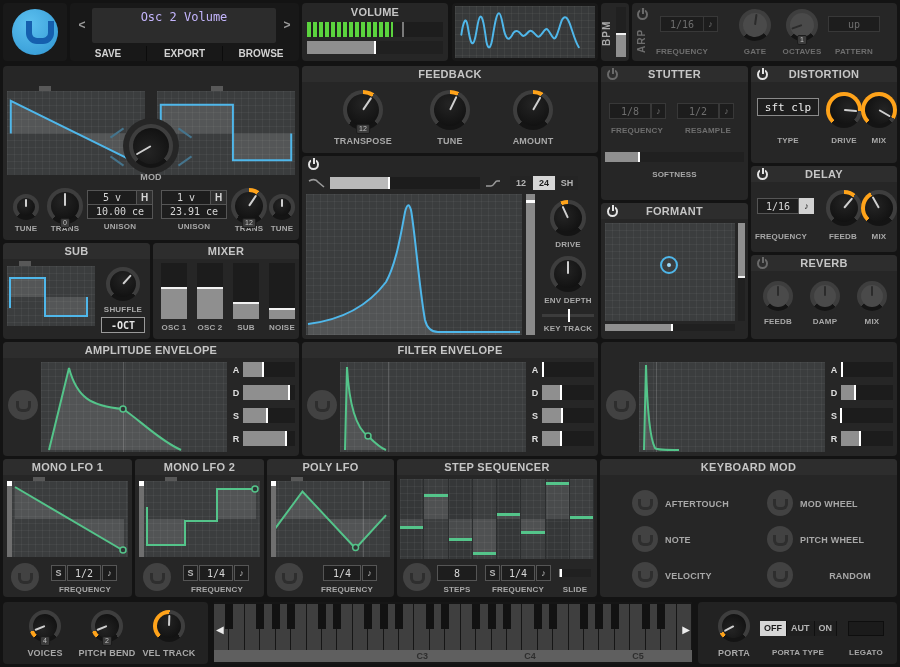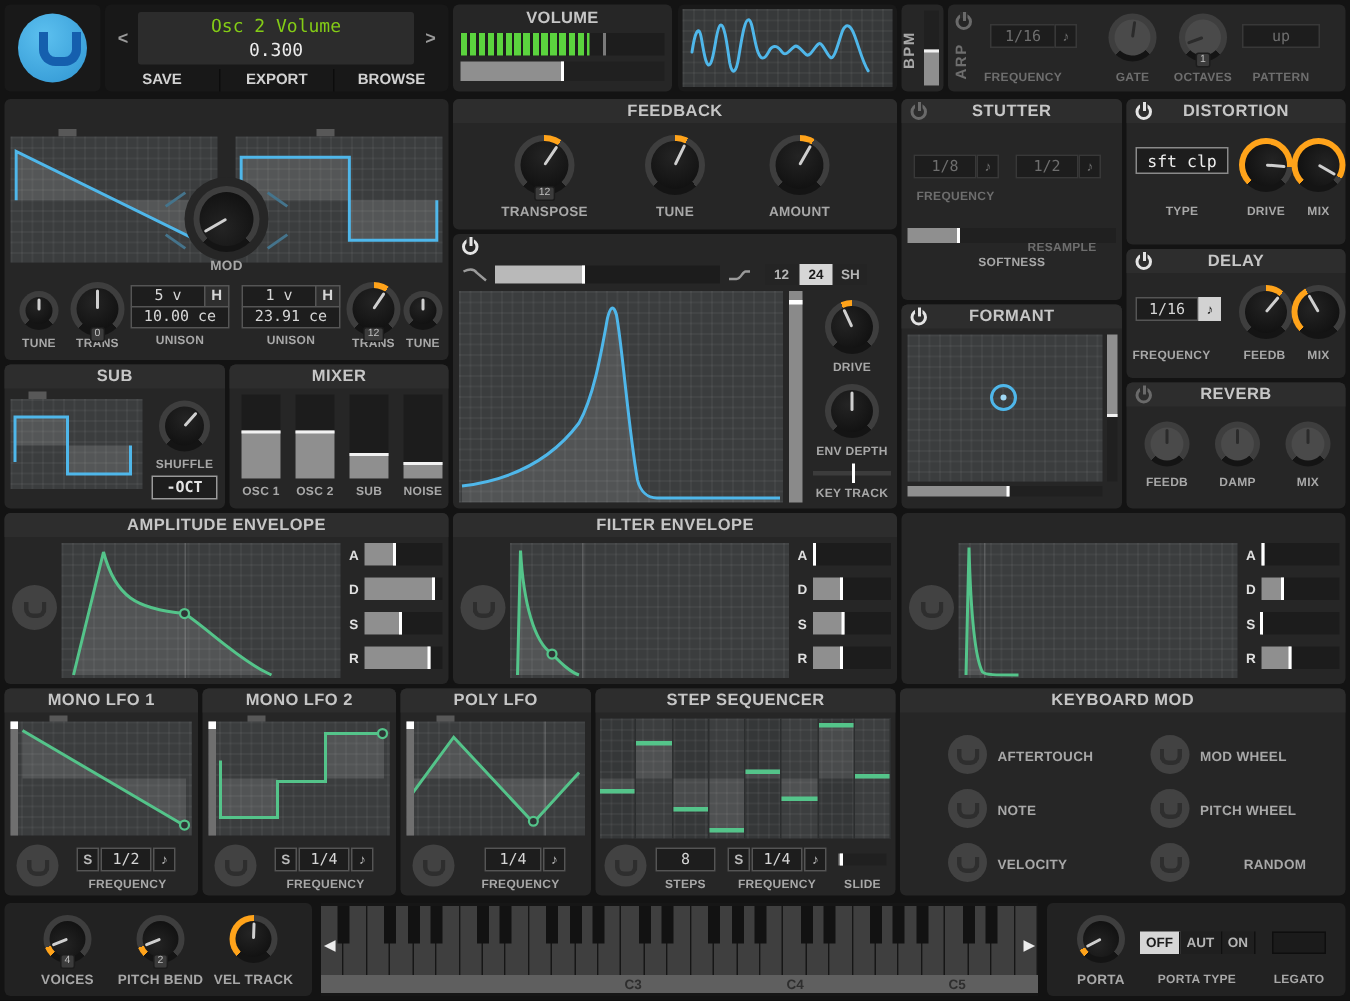--- a/index.html
+++ b/index.html
@@ -76,22 +76,21 @@
 
   <div class="panel" style="left:3px;top:3px;width:64px;height:58px;background:#191919;">
     <div style="position:absolute;left:9px;top:6px;width:46px;height:46px;border-radius:50%;background:radial-gradient(circle at 38% 32%,#5cc0ef,#2f95d2);">
       <div style="position:absolute;left:14px;top:12px;width:16px;height:17px;border:6px solid #155fae;border-top:none;border-radius:0 0 11px 11px;box-sizing:content-box;"></div>
     </div>
   </div>
 
   <div class="panel" style="left:70px;top:3px;width:229px;height:58px;background:#181818;">
     <div style="position:absolute;left:4px;top:10px;width:16px;height:24px;color:#9a9a9a;font-weight:bold;font-size:12px;text-align:center;line-height:24px;">&lt;</div>
     <div style="position:absolute;left:22px;top:5px;width:184px;height:35px;background:#2c2c2c;border-radius:2px;">
-      <div style="position:absolute;left:0;right:0;top:2px;text-align:center;font-family:'DejaVu Sans Mono',monospace;font-size:12px;color:#84cc16;">Osc 2 Volume</div>
-      <div style="position:absolute;left:0;right:0;top:18px;text-align:center;font-family:'DejaVu Sans Mono',monospace;font-size:12px;color:#ececec;">0.300</div>
+      <div style="position:absolute;left:0;right:0;top:2px;text-align:center;font-family:'DejaVu Sans Mono',monospace;font-size:12px;color:#c4b5fd;">Osc 2 Volume</div>
     </div>
     <div style="position:absolute;right:4px;top:10px;width:16px;height:24px;color:#9a9a9a;font-weight:bold;font-size:12px;text-align:center;line-height:24px;">&gt;</div>
     <div style="position:absolute;left:0;bottom:0;width:76px;height:15px;text-align:center;font-size:10px;font-weight:bold;color:#d2d2d2;line-height:15px;">SAVE</div>
     <div style="position:absolute;left:76px;bottom:0;width:77px;height:15px;text-align:center;font-size:10px;font-weight:bold;color:#d2d2d2;line-height:15px;border-left:1px solid #0c0c0c;border-right:1px solid #0c0c0c;box-sizing:border-box;">EXPORT</div>
     <div style="position:absolute;right:0;bottom:0;width:76px;height:15px;text-align:center;font-size:10px;font-weight:bold;color:#d2d2d2;line-height:15px;">BROWSE</div>
   </div>
 
   <div class="panel" style="left:302px;top:3px;width:146px;height:58px;">
     <div class="lbl" style="left:0;right:0;top:3px;font-size:11px;color:#c6c6c6;">VOLUME</div>
     <div style="position:absolute;left:5px;top:19px;width:136px;height:15px;background:#1d1d1d;">
@@ -296,21 +295,21 @@
   </div>
 
   <div class="panel" style="left:601px;top:66px;width:147px;height:134px;">
     <div class="ptitle">STUTTER</div>
     <div class="pwr off" style="left:6px;top:3px;"></div>
     <div class="valbox dimbox" style="left:8px;top:37px;width:42px;height:16px;">1/8</div>
     <div class="nbtn dimbox" style="left:50px;top:37px;">♪</div>
     <div class="valbox dimbox" style="left:76px;top:37px;width:42px;height:16px;">1/2</div>
     <div class="nbtn dimbox" style="left:118px;top:37px;">♪</div>
     <div class="lbl lbl8 dimt" style="left:0px;top:60px;width:72px;">FREQUENCY</div>
-    <div class="lbl lbl8 dimt" style="left:72px;top:60px;width:70px;margin-top:34px;">RESAMPLE</div>
+    <div class="lbl lbl8 dimt" style="left:72px;top:60px;width:70px;">RESAMPLE</div>
     <div class="hslider" style="left:4px;top:86px;width:139px;height:10px;background:#202020;">
       <div class="hfill" style="width: 25%;"></div>
     </div>
     <div class="lbl lbl8" style="left:0;top:104px;width:147px;">SOFTNESS</div>
   </div>
 
   <div class="panel" style="left:601px;top:203px;width:147px;height:136px;">
     <div class="ptitle">FORMANT</div>
     <div class="pwr" style="left:6px;top:3px;"></div>
     <div class="grid" style="left:4px;top:20px;width:130px;height:98px;">

